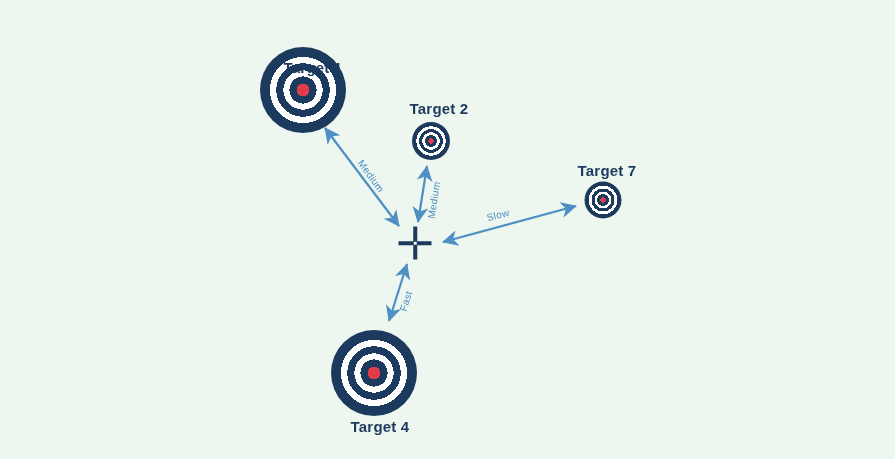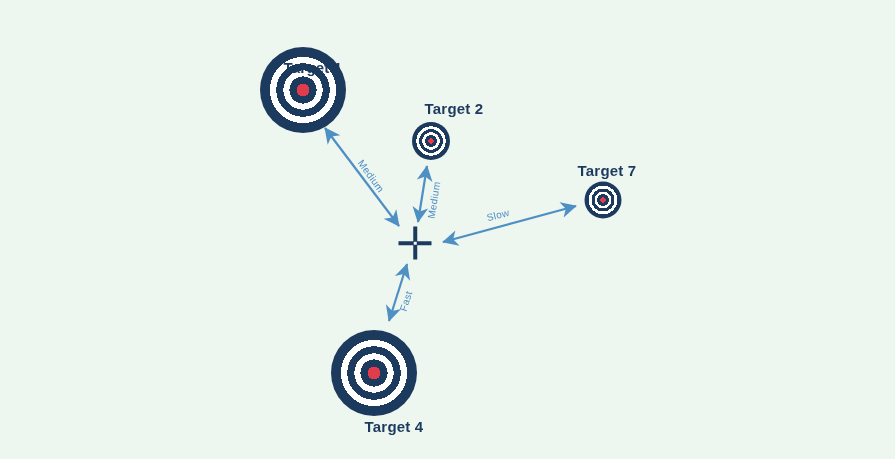--- a/index.html
+++ b/index.html
@@ -107,23 +107,23 @@
     <line x1="443" y1="242" x2="576" y2="206" stroke="#4E8FC4" stroke-width="2.2" marker-start="url(#ah)" marker-end="url(#ah)"></line>
     <line x1="407" y1="264" x2="389" y2="321" stroke="#4E8FC4" stroke-width="2.2" marker-start="url(#ah)" marker-end="url(#ah)"></line>
   </svg>
 
   <div class="bullseye" style="left:303px; top:90px; width:86px; height:86px;"></div>
   <div class="bullseye" style="left:431px; top:141px; width:38px; height:38px;"></div>
   <div class="bullseye" style="left:603px; top:200px; width:37px; height:37px;"></div>
   <div class="bullseye" style="left:374px; top:373px; width:86px; height:86px;"></div>
 
   <div class="tlabel" style="left:313px; top:39px;margin-top:28px;">Target 1</div>
-  <div class="tlabel" style="left:454px; top:108px;text-align:center;">Target 2</div>
+  <div class="tlabel" style="left:439px; top:108px;text-align:center;">Target 2</div>
   <div class="tlabel" style="left:607px; top:170px;">Target 7</div>
-  <div class="tlabel" style="left:380px; top:426px;margin-left:14px;">Target 4</div>
+  <div class="tlabel" style="left:380px; top:426px;">Target 4</div>
 
   <span class="alabel" style="left:371px; top:176px; --rot:54deg;">Medium</span>
   <span class="alabel" style="left:434px; top:200px; --rot:-81deg;">Medium</span>
   <span class="alabel" style="left:498px; top:215px; --rot:-14deg;">Slow</span>
   <span class="alabel" style="left:406px; top:301px; --rot:-72deg;">Fast</span>
 
   <div class="crosshair">
     <div class="ch-h"></div>
     <div class="ch-v"></div>
     <div class="ch-dot"></div>

